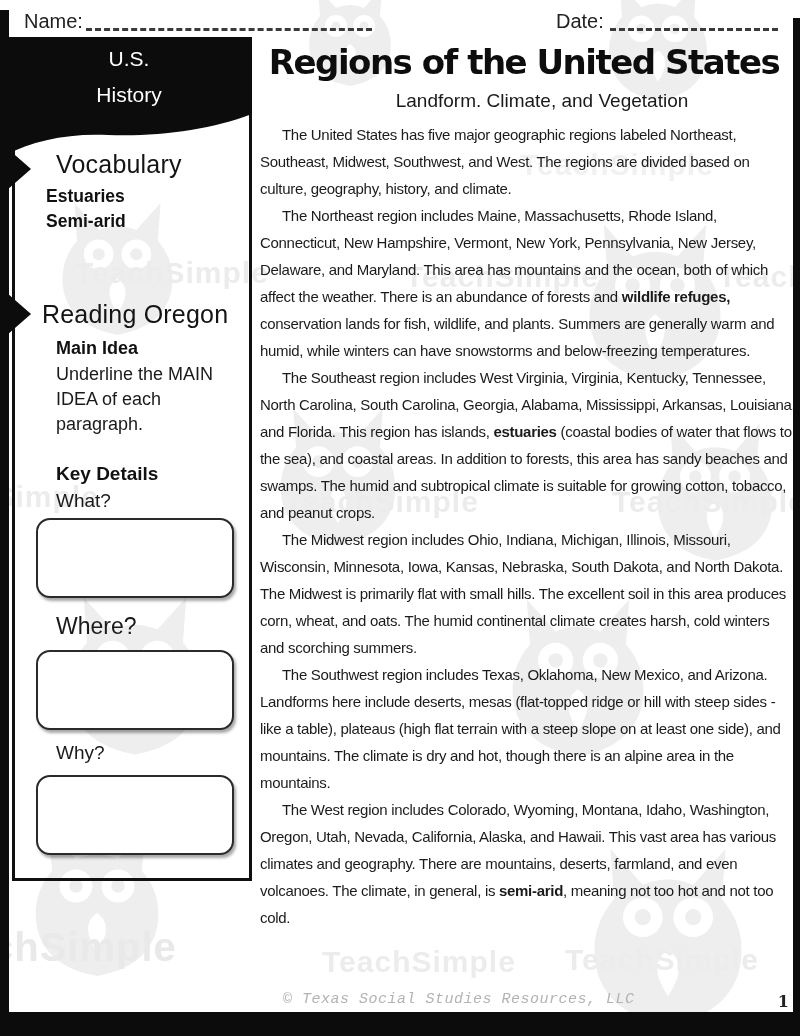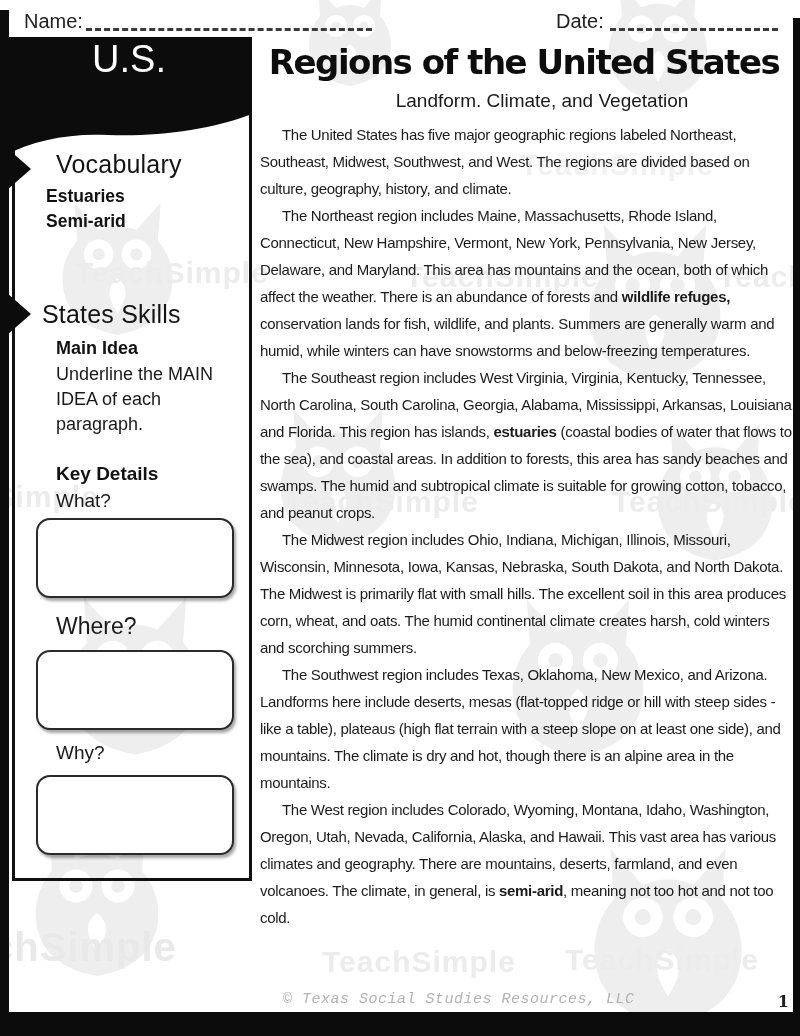--- a/index.html
+++ b/index.html
@@ -20,21 +20,21 @@
   .owl svg{display:block;}
 
   
   .hdr-label{position:absolute;font-size:20px;color:#222;z-index:4;}
   .write-line{position:absolute;border-bottom:3px dashed #3a3a3a;height:20px;z-index:4;}
 
   
   .banner{position:absolute;left:6px;top:37px;width:246px;height:122px;z-index:5;}
   .banner svg{position:absolute;left:0;top:0;}
   .banner-text{position:absolute;left:0;top:4px;width:100%;text-align:center;color:#fff;
-    font-size:38px;line-height:36px;z-index:2;}
+    font-size:21px;line-height:36px;z-index:2;}
 
   
   .sidebar-box{position:absolute;left:12px;top:104px;width:234px;height:771px;
     border:3px solid #101010;background:transparent;z-index:2;}
   .arrow{position:absolute;width:24px;height:42px;background:#0c0c0c;z-index:5;
     clip-path:polygon(0 0,100% 50%,0 100%);}
   .sb{position:absolute;z-index:4;}
   .sb-heading{font-size:25px;font-weight:400;color:#141414;letter-spacing:0.2px;}
   .sb-term{font-size:17.5px;font-weight:bold;line-height:25px;color:#111;}
   .sb-bold{font-size:18px;font-weight:bold;color:#111;}
@@ -146,34 +146,35 @@
 <div class="write-line" style="left:86px;top:8px;width:286px;"></div>
 <div class="hdr-label" style="left:556px;top:10px;">Date:</div>
 <div class="write-line" style="left:610px;top:8px;width:168px;"></div>
 
 <div class="banner">
   <svg width="246" height="122" viewBox="0 0 246 122">
     <path fill="#0c0c0c" d="M0,0 H246 V77 C205,93 150,100 102,98 C62,96 26,104 0,118 Z"></path>
   </svg>
   <div class="banner-text">
     <div>U.S.</div>
+    <div>History</div>
   </div>
 </div>
 
 <div class="sidebar-box"></div>
 <div class="arrow" style="left:7px;top:148px;"></div>
 <div class="arrow" style="left:7px;top:293px;"></div>
 
 <div class="sb sb-heading" style="left:56px;top:150px;">Vocabulary</div>
 <div class="sb" style="left:46px;top:184px;">
   <div class="sb-term">Estuaries</div>
   <div class="sb-term">Semi-arid</div>
 </div>
 
-<div class="sb sb-heading" style="left:42px;top:300px;">States Skills</div>
+<div class="sb sb-heading" style="left:42px;top:300px;">Reading Oregon</div>
 <div class="sb sb-bold" style="left:56px;top:338px;">Main Idea</div>
 <div class="sb sb-plain" style="left:56px;top:362px;width:168px;">Underline the MAIN IDEA of each paragraph.</div>
 
 <div class="sb sb-bold" style="left:56px;top:463px;font-size:19px;">Key Details</div>
 <div class="sb sb-plain" style="left:56px;top:488px;font-size:19px;">What?</div>
 <div class="answer-box" style="left:36px;top:518px;"></div>
 
 <div class="sb sb-plain" style="left:56px;top:614px;font-size:23px;">Where?</div>
 <div class="answer-box" style="left:36px;top:650px;"></div>
 

